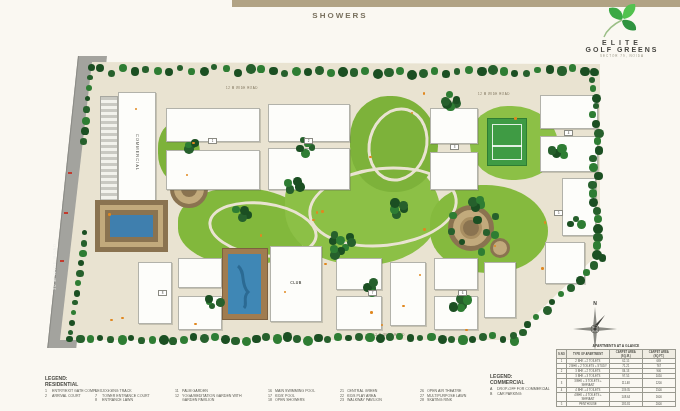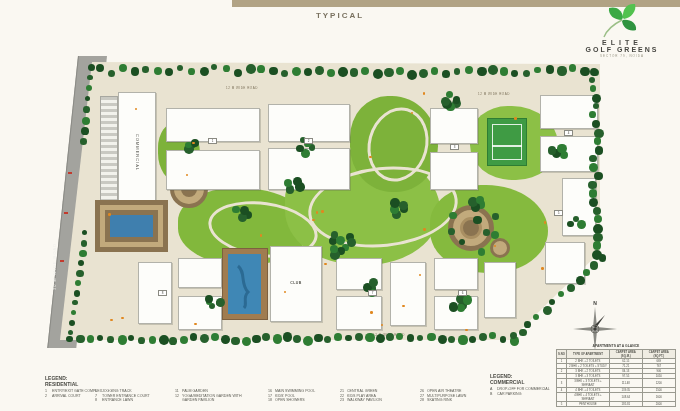--- a/index.html
+++ b/index.html
@@ -66,21 +66,21 @@
   th,td{border:0.5px solid #9a9a90;font-size:2.8px;color:#55554e;padding:0 1px;line-height:4px;
         text-align:center;font-weight:normal;}
   th{background:#efece2;font-weight:bold;}
 </style>
 </head>
 <body>
 
 <div class="screen">
 
   <div class="abs topbar"></div>
-  <div class="abs typical">TYPICAL</div>
+  <div class="abs typical">SHOWERS</div>
 
   <div class="abs brand">
     <svg class="leaf" viewBox="0 0 44 38">
       <path d="M22 20 C14 20 8 15 9 8 C15 6 22 9 23 17 Z" fill="#3aa945"></path>
       <path d="M23 18 C22 9 27 3 35 4 C37 11 31 18 24 19 Z" fill="#52c24f"></path>
       <path d="M23 20 C30 19 37 23 36 30 C29 32 23 28 22 21 Z" fill="#2f9440"></path>
       <path d="M22 20 C10 26 6 32 4 37" stroke="#9bbf87" stroke-width="1.4" fill="none"></path>
     </svg>
     <div class="brand-l1">ELITE</div>
     <div class="brand-l2">GOLF GREENS</div>

